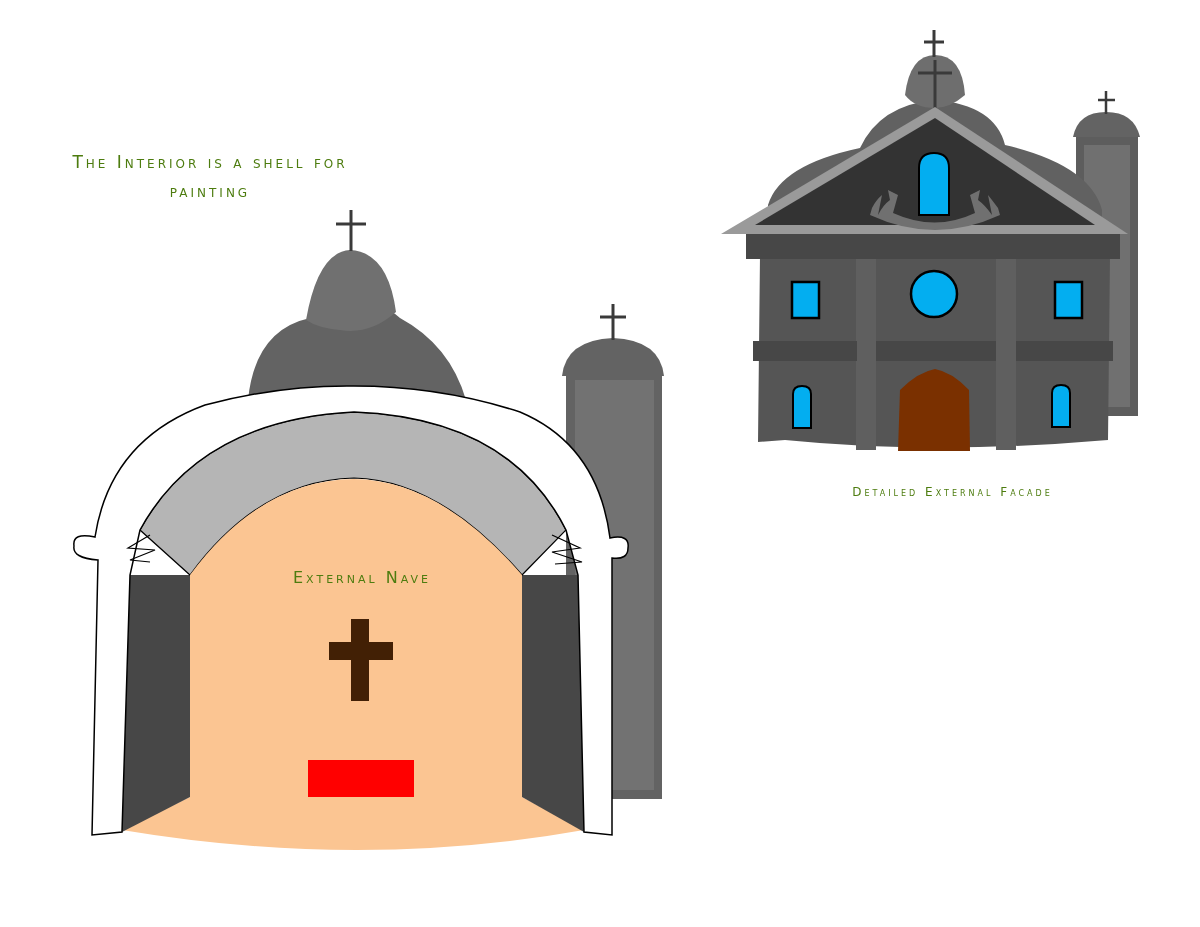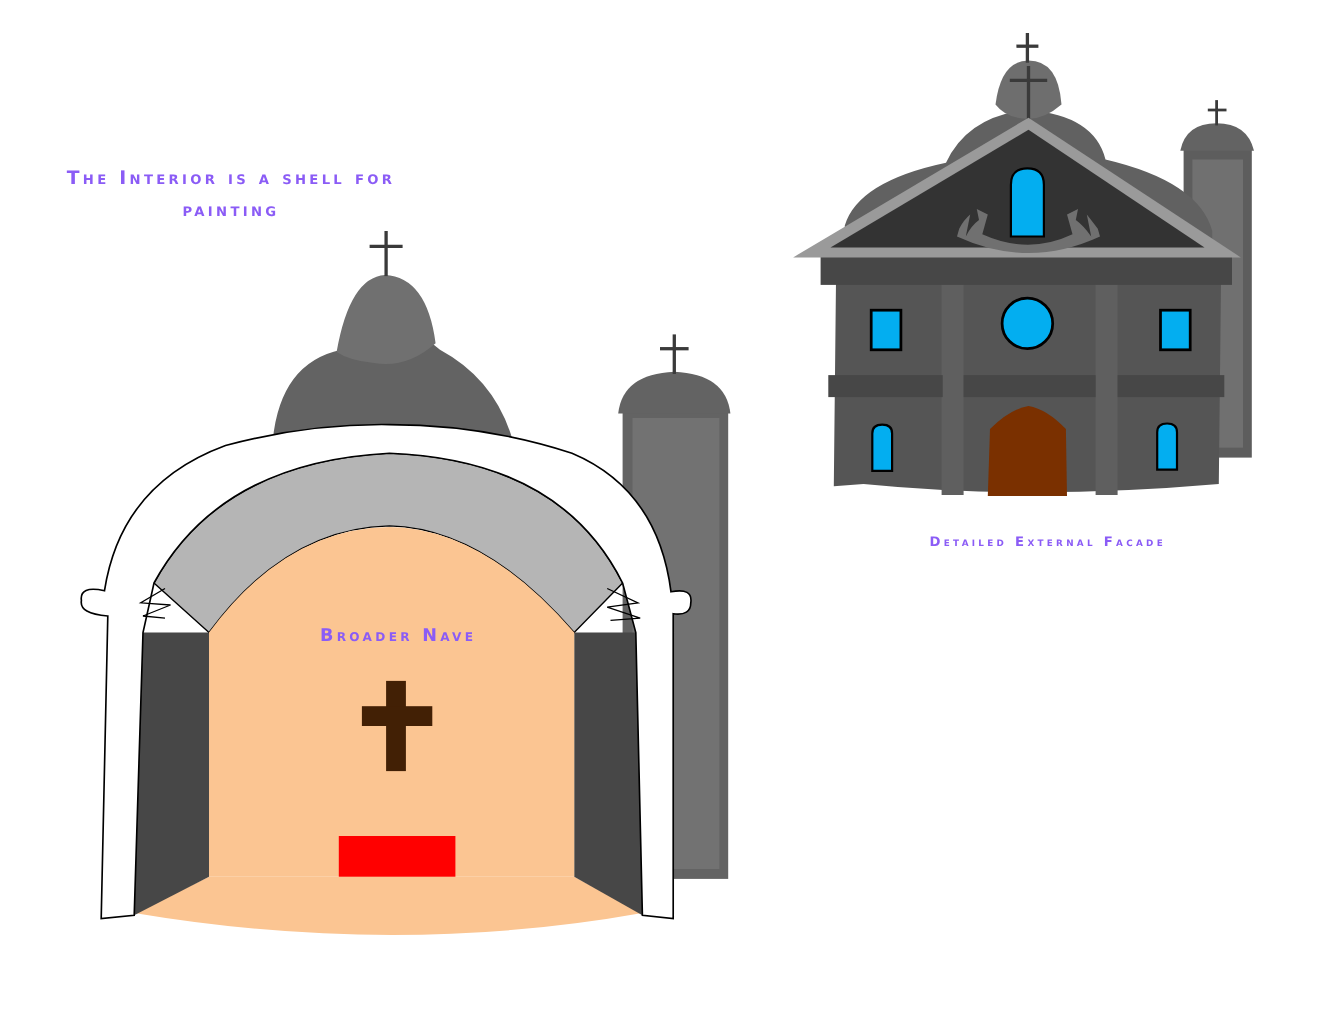--- a/index.html
+++ b/index.html
@@ -1,17 +1,17 @@
 <!DOCTYPE html>
 <html><head>
 <meta charset="utf-8">
 <style>
   html, body { margin:0; padding:0; background:#ffffff; }
   body { width:1200px; height:927px; position:relative; overflow:hidden; font-family:"DejaVu Sans", sans-serif; }
-  .label { position:absolute; font-family:"DejaVu Sans", sans-serif; font-variant:small-caps; letter-spacing:3px; color:#8b5cf6; font-weight:bold; text-align:center; white-space:nowrap; }
+  .label { position:absolute; font-family:"DejaVu Sans", sans-serif; font-variant:small-caps; letter-spacing:3px; color:#4d7c0f; font-weight:normal; text-align:center; white-space:nowrap; }
   #title-label { left:0; top:148px; width:420px; font-size:17px; line-height:29px; }
   #title-label span { display:block; }
   #nave-label { left:262px; top:568px; width:200px; font-size:16px; }
   #facade-label { left:775px; top:485px; width:355px; font-size:12px; }
   svg { position:absolute; left:0; top:0; }
 </style>
 </head>
 <body>
 
 <svg width="1200" height="927" viewBox="0 0 1200 927" xmlns="http://www.w3.org/2000/svg">
@@ -106,14 +106,14 @@
     <path d="M1052,427 L1052,393 Q1052,385 1061,385 Q1070,385 1070,393 L1070,427 Z" fill="#03aef0" stroke="#000" stroke-width="2"></path>
 
     <path d="M898,451 L900,390 Q918,372 935,369 Q952,372 969,390 L970,451 Z" fill="#7a3000"></path>
   </g>
 </svg>
 
 <div id="title-label" class="label">
   <span>The Interior is a shell for</span>
   <span>painting</span>
 </div>
-<div id="nave-label" class="label">Broader Nave</div>
+<div id="nave-label" class="label">External Nave</div>
 <div id="facade-label" class="label">Detailed External Facade</div>
 
 </body></html>

